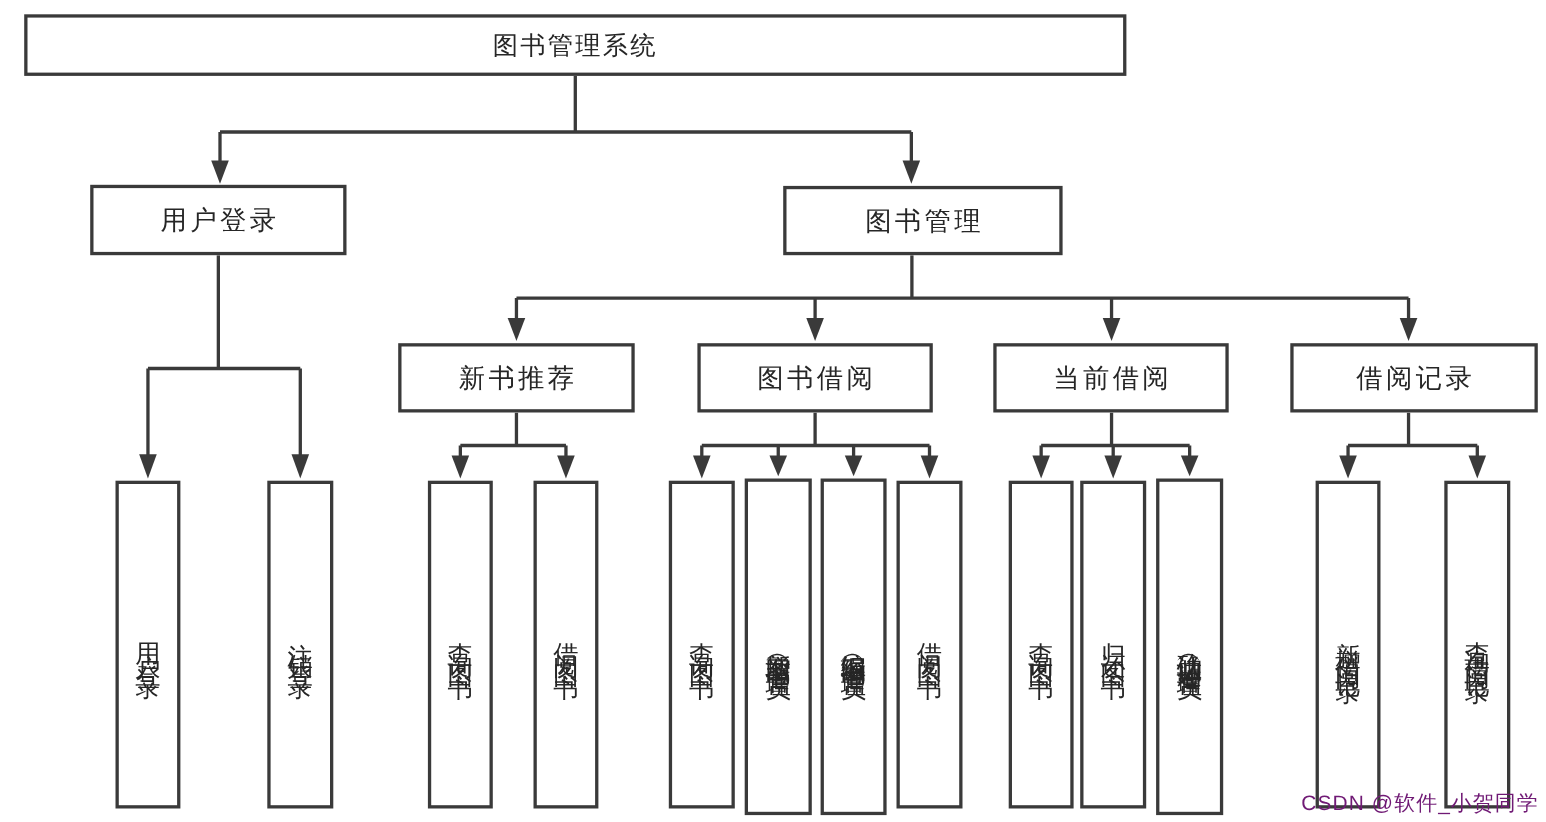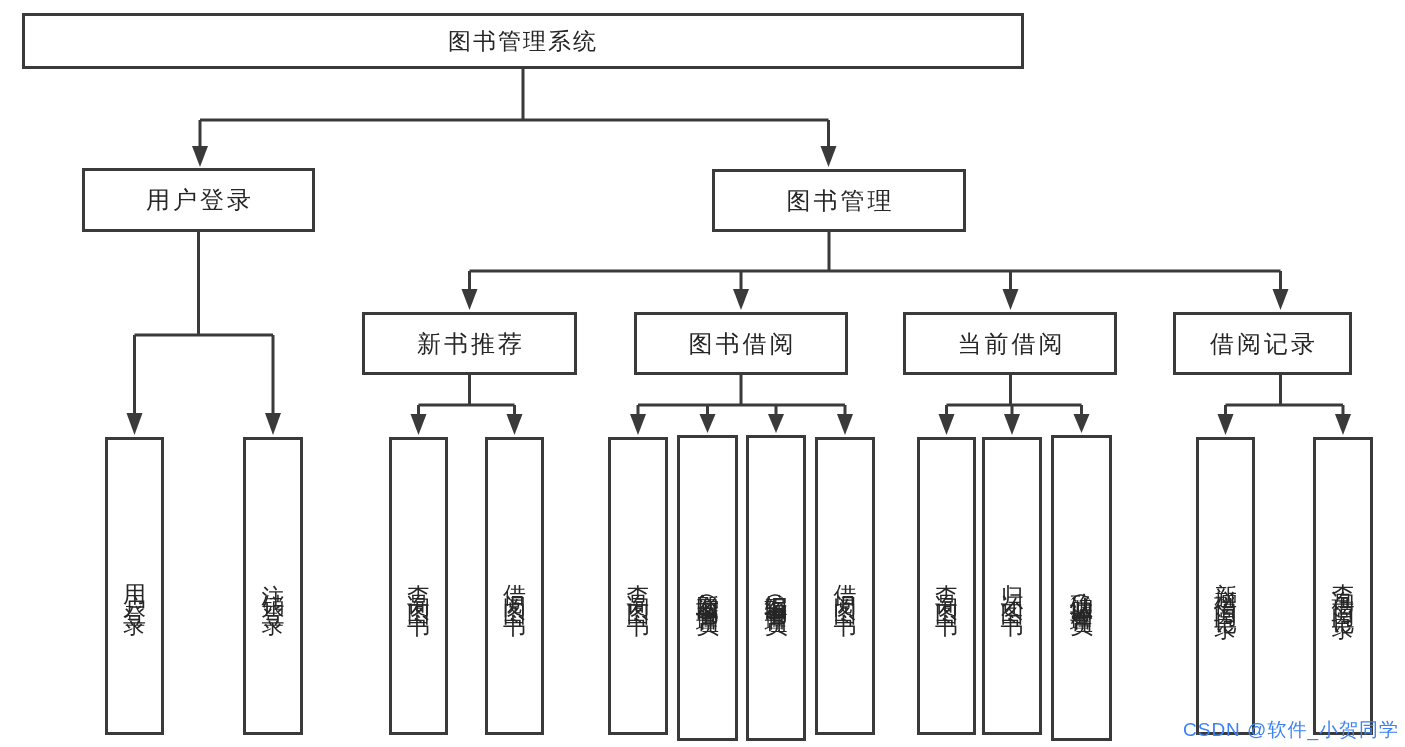--- a/index.html
+++ b/index.html
@@ -48,21 +48,21 @@
   }
   .sp10 { letter-spacing: 10px; }
   .sp7  { letter-spacing: 7px; }
   .sp3  { letter-spacing: 3px; }
   #watermark {
     position: absolute;
     left: 1183px;
     top: 717px;
     font-size: 19px;
     letter-spacing: 1px;
-    color: #3b82f6;
+    color: #701a75;
     white-space: nowrap;
   }
 </style>
 </head>
 <body>
 
 <div id="stage">
 
   <svg id="connectors" viewBox="0 0 1405 747" xmlns="http://www.w3.org/2000/svg">
     <g stroke="#3a3a3a" stroke-width="3" fill="none">
@@ -117,21 +117,21 @@
 
   <div class="box" style="left:362px; top:312px; width:215px; height:63px;">
     <span class="hlabel">新书推荐</span>
   </div>
   <div class="box" style="left:634px; top:312px; width:214px; height:63px;text-align:center;">
     <span class="hlabel">图书借阅</span>
   </div>
   <div class="box" style="left:903px; top:312px; width:214px; height:63px;">
     <span class="hlabel">当前借阅</span>
   </div>
-  <div class="box" style="left:1173px; top:312px; width:179px; height:63px;">
+  <div class="box" style="left:1173px; top:312px; width:225px; height:63px;">
     <span class="hlabel">借阅记录</span>
   </div>
 
   <div class="box" style="left:105px; top:437px; width:59px; height:298px;">
     <span class="vtext sp10">用户登录</span>
   </div>
   <div class="box" style="left:243px; top:437px; width:60px; height:298px;">
     <span class="vtext sp10">注销登录</span>
   </div>
 

